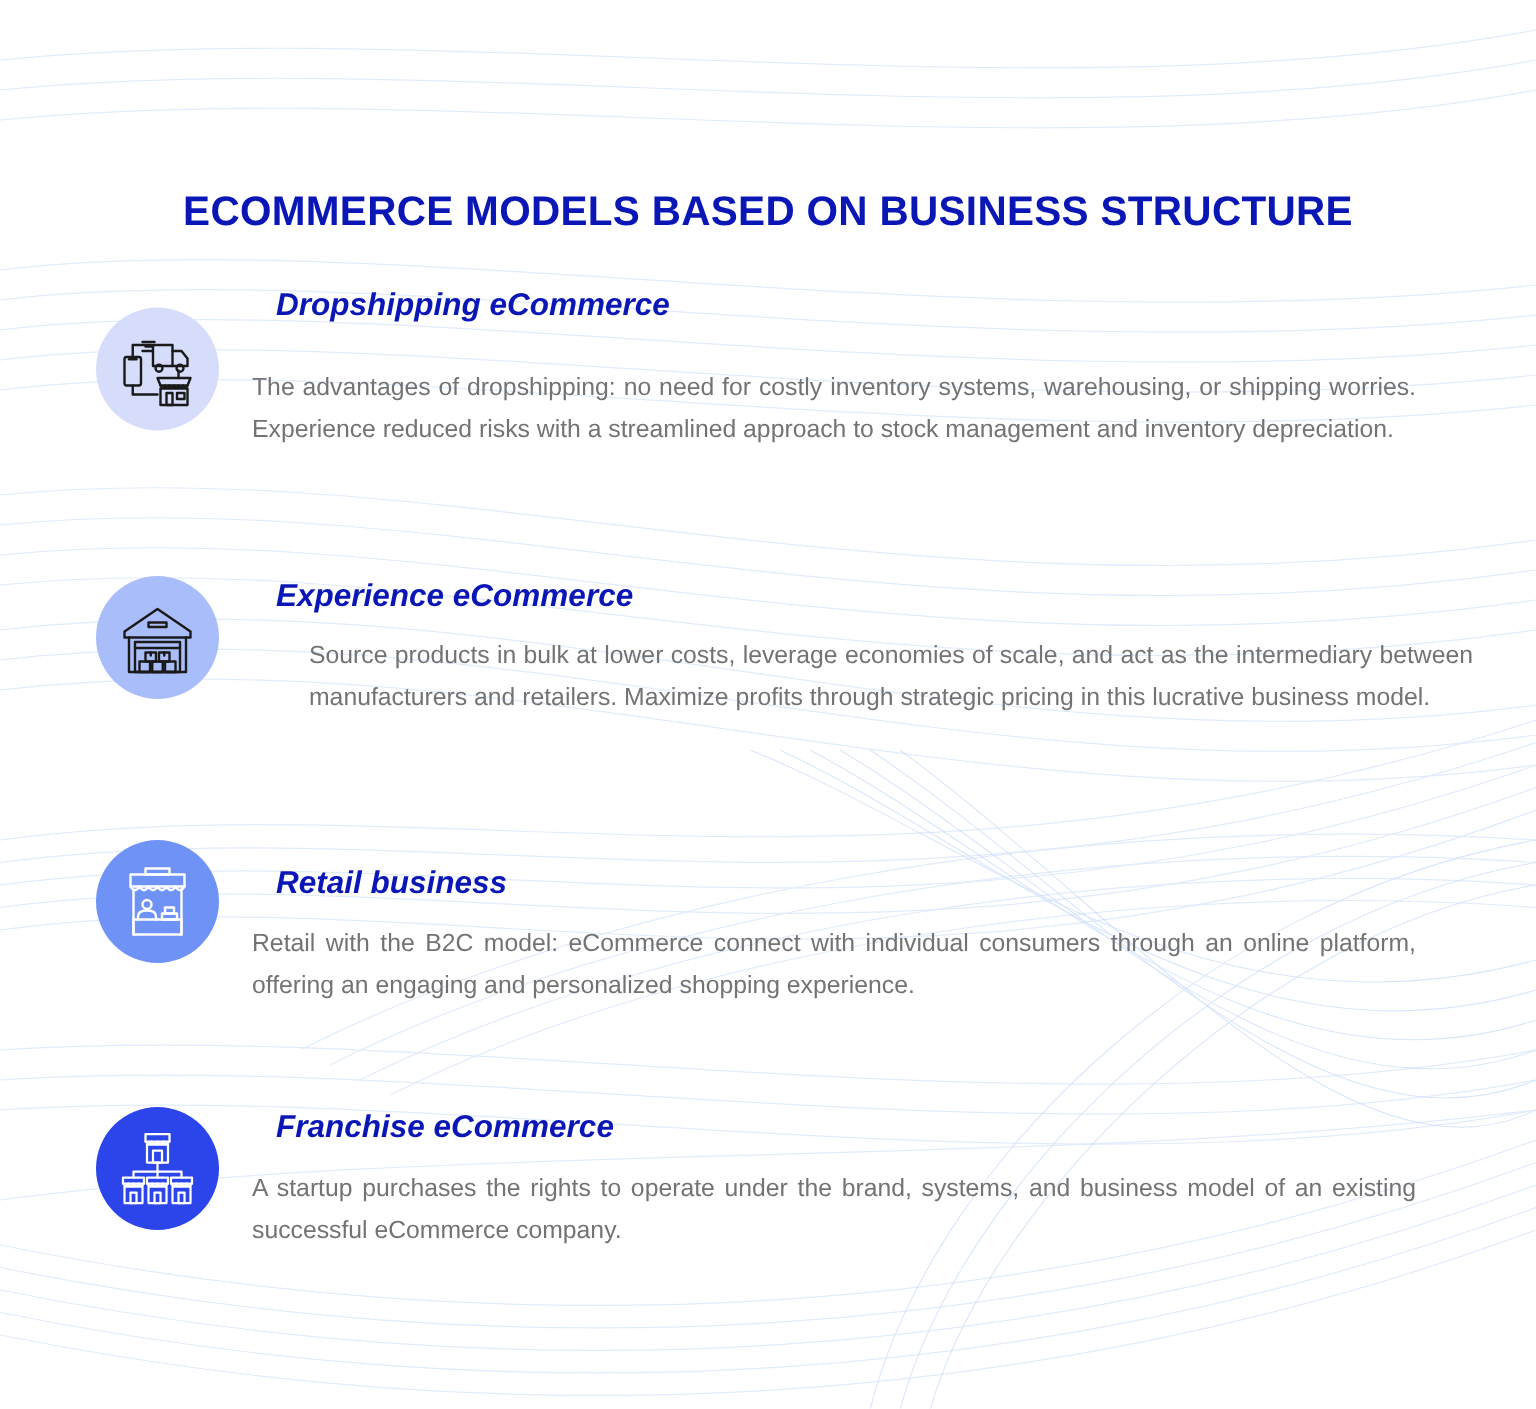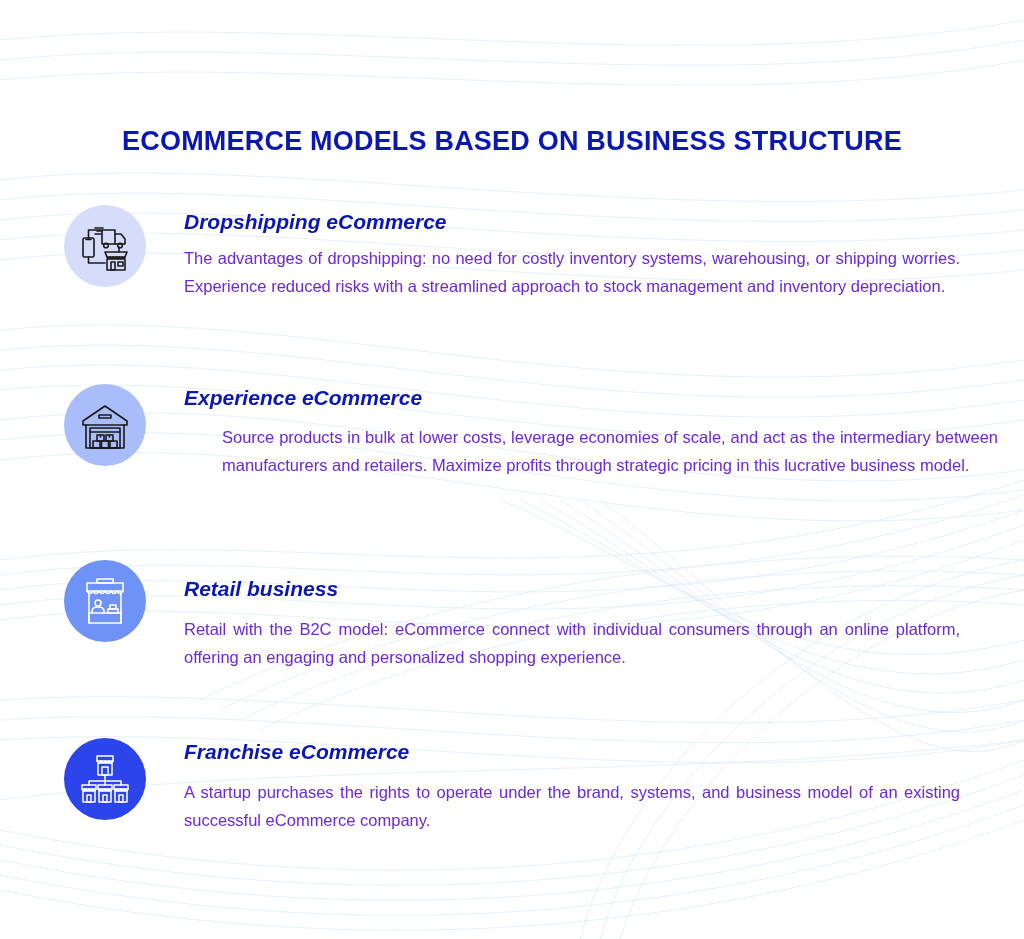--- a/index.html
+++ b/index.html
@@ -63,26 +63,26 @@
       left: 184px;
       font-family: "Liberation Sans", "DejaVu Sans", sans-serif;
       font-weight: 700;
       font-style: italic;
       font-size: 21px;
       color: #0a17b5;
       white-space: nowrap;
     }
     .item-desc {
       position: absolute;
-      left: 184px;
+      left: 168px;
       width: 776px;
       font-family: "Liberation Sans", "DejaVu Sans", sans-serif;
       font-size: 16.5px;
       line-height: 27.5px;
-      color: #6d28d9;
+      color: #737373;
       text-align: justify;
       text-align-last: left;
       margin: 0;
     }
   </style>
 </head>
 <body>
 
 <svg class="bg-waves" viewBox="0 0 1024 939" xmlns="http://www.w3.org/2000/svg" preserveAspectRatio="none">
   <g fill="none" stroke="#dbe8fb" stroke-width="0.8" opacity="0.85">
@@ -152,21 +152,21 @@
         <line x1="20" y1="18" x2="26" y2="18"></line>
         <path d="M13.5 41 V47 H30"></path>
         <path d="M44 31 V36"></path>
         <path d="M30 36 H52 L50 41 H32 Z"></path>
         <path d="M32 41 q1.5 3 3 0 q1.5 3 3 0 q1.5 3 3 0 q1.5 3 3 0 q1.5 3 3 0 q1.5 3 3 0"></path>
         <rect x="32" y="43" width="18" height="11"></rect>
         <rect x="36" y="46" width="4" height="8"></rect>
         <rect x="43" y="46" width="5" height="4"></rect>
       </svg>
     </div>
-    <div class="item-title" style="top:210px;">Dropshipping eCommerce</div>
+    <div class="item-title" style="top:192px;">Dropshipping eCommerce</div>
     <p class="item-desc" style="top:245px;">The advantages of dropshipping: no need for costly inventory systems, warehousing, or shipping worries. Experience reduced risks with a streamlined approach to stock management and inventory depreciation.</p>
   </div>
 
   <div class="item" style="top:0;">
     <div class="icon-circle" style="top:384px; background:#a9bdfa;">
       <svg viewBox="0 0 60 60" fill="none" stroke="#1a1a1a" stroke-width="1.6" stroke-linejoin="round" stroke-linecap="round">
         <path d="M8 26 L30 11 L52 26 V30 H8 Z"></path>
         <rect x="24" y="20" width="12" height="3"></rect>
         <path d="M11 30 V53 H49 V30"></path>
         <rect x="15" y="33" width="30" height="20"></rect>

